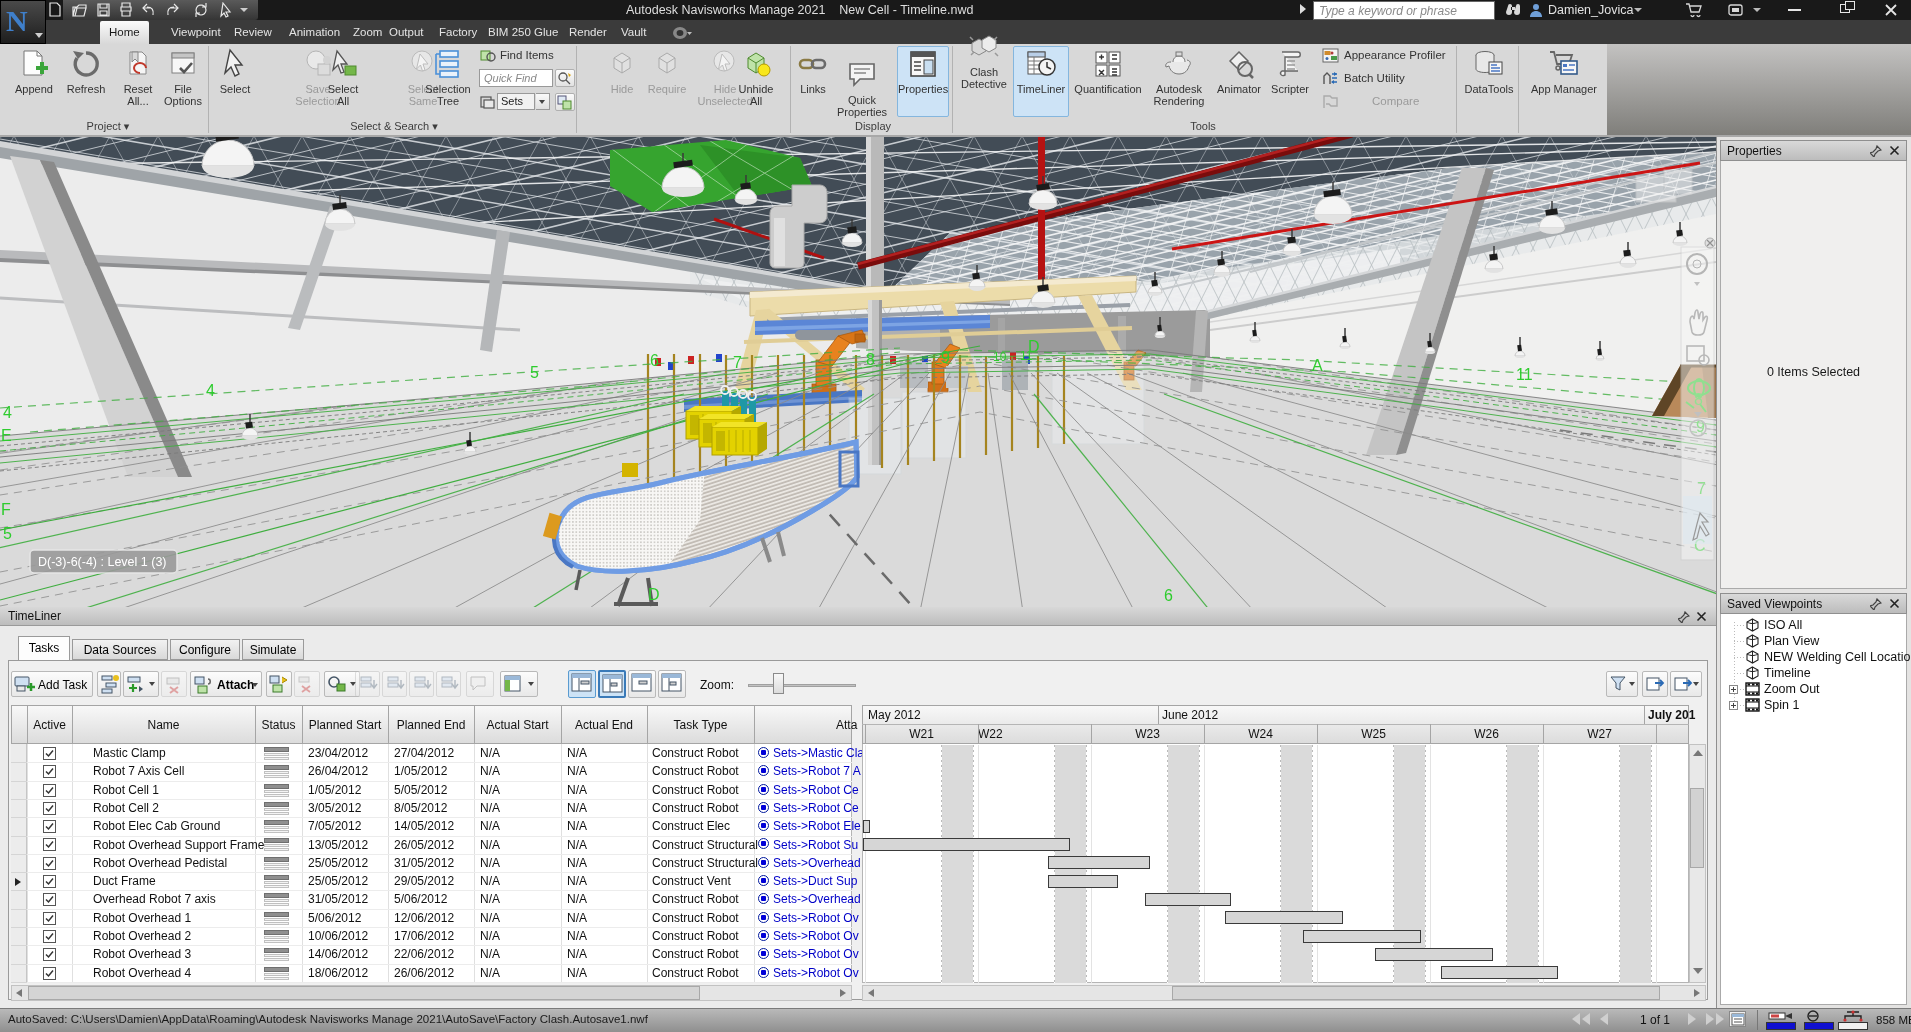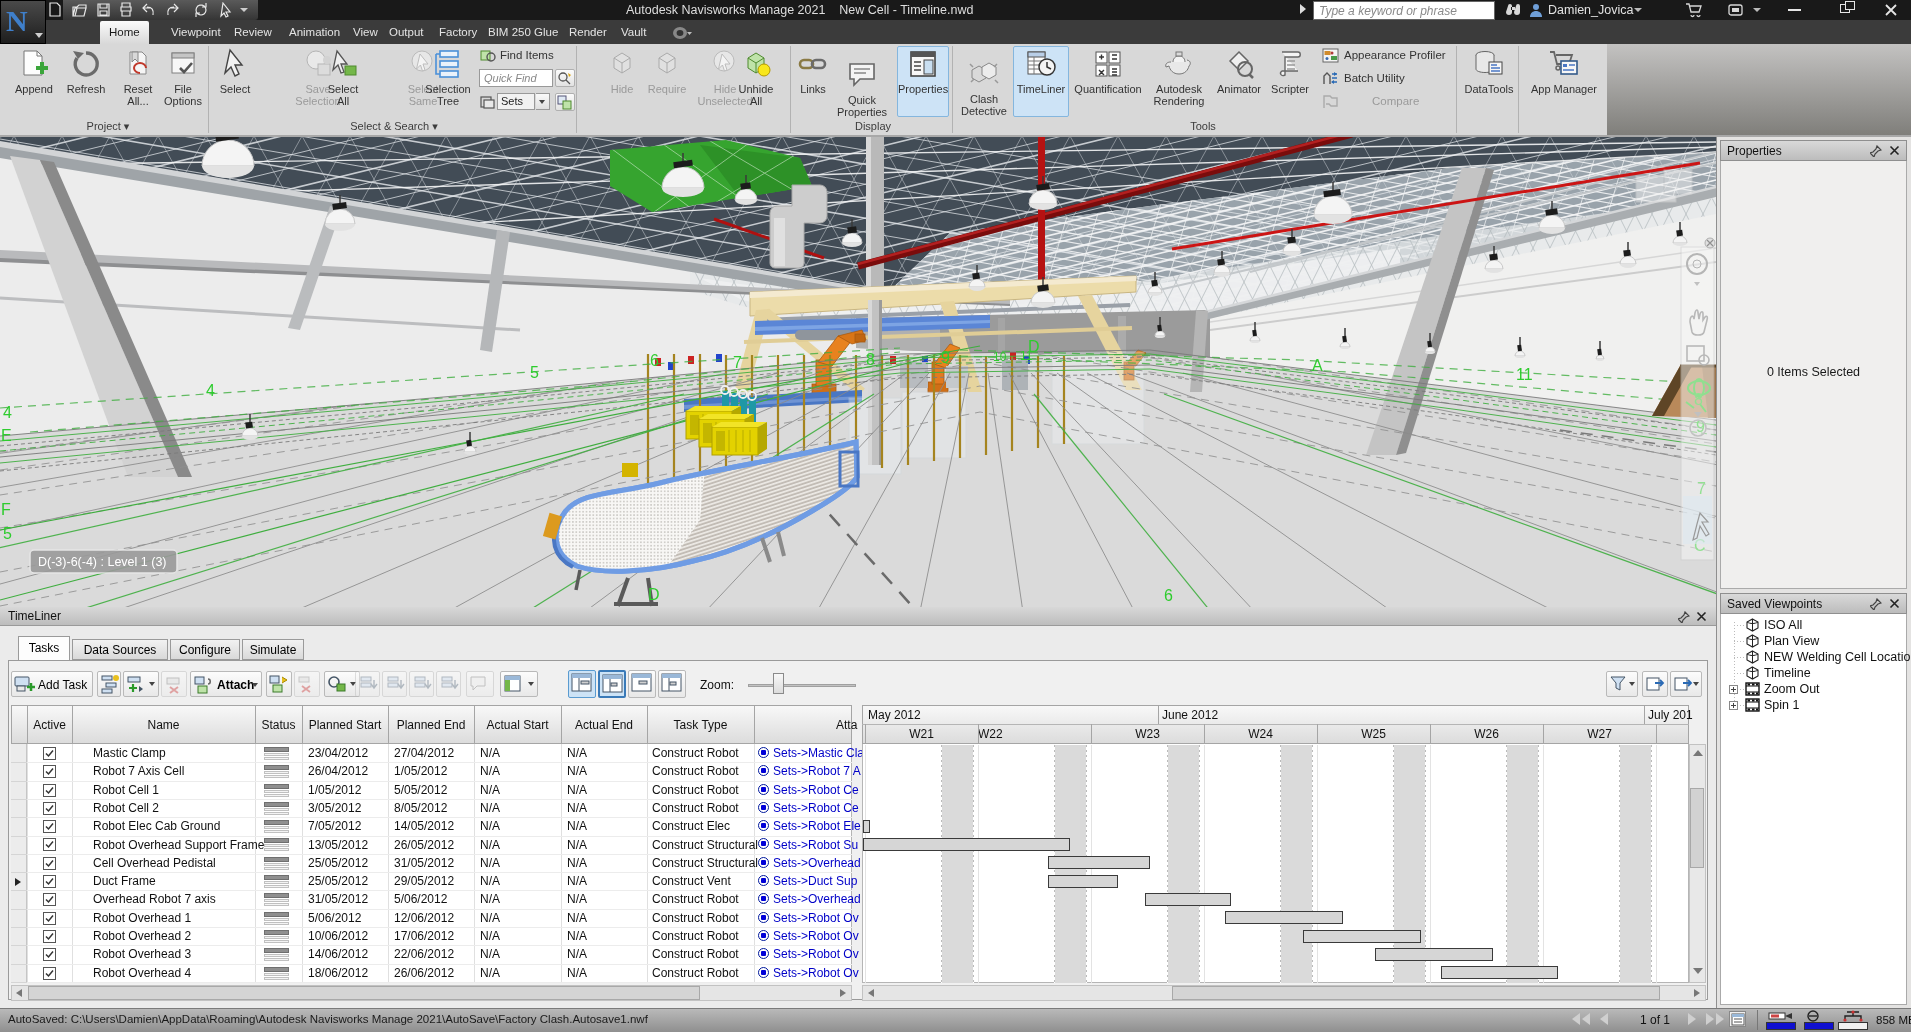--- a/index.html
+++ b/index.html
@@ -77,21 +77,21 @@
 <div class="abs" style="left:1840px;top:4px;width:10px;height:9px;border:1.5px solid #e6e6e6;"></div>
 <div class="abs" style="left:1845px;top:1px;width:10px;height:9px;border:1.5px solid #e6e6e6;background:#191919;"></div>
 <svg class="abs" style="left:1884px;top:3px" width="14" height="14" viewBox="0 0 14 14">
     <path d="M2 2l10 10M12 2L2 12" stroke="#e6e6e6" stroke-width="1.8"></path>
   </svg>
 <div id="tabrow" class="abs"></div>
 <div class="tab active" style="left:100px;">Home</div>
 <div class="tab" style="left:162px;">Viewpoint</div>
 <div class="tab" style="left:225px;">Review</div>
 <div class="tab" style="left:280px;">Animation</div>
-<div class="tab" style="left:344px;">View</div>
+<div class="tab" style="left:344px;">Zoom</div>
 <div class="tab" style="left:380px;">Output</div>
 <div class="tab" style="left:430px;">Factory</div>
 <div class="tab" style="left:479px;">BIM 250 Glue</div>
 <div class="tab" style="left:560px;">Render</div>
 <div class="tab" style="left:612px;">Vault</div>
 <svg class="abs" style="left:672px;top:26px" width="20" height="15" viewBox="0 0 20 15">
     <ellipse cx="8" cy="7" rx="7" ry="6" fill="#888"></ellipse>
     <ellipse cx="8" cy="7" rx="3.4" ry="3" fill="#333"></ellipse>
     <path d="M15 6h5l-2.5 3z" fill="#bbb"></path>
   </svg>
@@ -211,21 +211,21 @@
 <div class="abs hl" style="left:897px;top:46px;width:52px;height:71px;"></div>
 <div class="ritem" style="left:898px;width:50px;top:47px;">
     <div style="height:34px;"><svg width="32" height="32" viewBox="0 0 32 32" style="margin-top:1px;">
         <rect x="4" y="4" width="24" height="24" fill="#f7f7f7" stroke="#444" stroke-width="1.6"></rect>
         <rect x="4" y="4" width="24" height="5" fill="#555"></rect>
         <rect x="17" y="12" width="9" height="14" fill="#c9dff2" stroke="#444"></rect>
         <path d="M7 14h7M7 18h7M7 22h7" stroke="#444" stroke-width="1.4"></path>
       </svg></div>
     <div class="lbl">Properties</div>
   </div>
-<div class="ritem" style="left:956px;width:56px;top:57px;text-align:center;">
+<div class="ritem" style="left:956px;width:56px;top:30px;text-align:center;">
     <div style="height:34px;"><svg width="32" height="32" viewBox="0 0 32 32" style="margin-top:1px;">
         <path d="M4 12l7-4 7 4v8l-7 4-7-4z" fill="#d9d9d9" stroke="#888"></path>
         <path d="M14 9l7-4 7 4v8l-7 4-7-4z" fill="#ececec" stroke="#888"></path>
         <path d="M2 6l3 3M27 22l3 3M3 24l3-3M26 9l3-3" stroke="#999" stroke-width="1.5"></path>
       </svg></div>
     <div class="lbl">Clash<br>Detective</div>
   </div>
 <div class="abs hl" style="left:1013px;top:46px;width:56px;height:71px;"></div>
 <div class="ritem" style="left:1014px;width:54px;top:47px;">
     <div style="height:34px;"><svg width="32" height="32" viewBox="0 0 32 32" style="margin-top:1px;">
@@ -1583,21 +1583,21 @@
 <div class="abs" style="left:652px;top:838px;font-size:12px;color:#111;">Construct Structural</div>
 <div class="abs" style="left:758px;top:838px;width:11px;height:11px;border-radius:50%;border:1.5px solid #00189c;background:#fff;">
     <div style="position:absolute;left:2px;top:2px;width:5px;height:5px;border-radius:1px;background:#0000d8;"></div>
   </div>
 <div class="abs" style="left:773px;top:838px;font-size:12px;color:#0000c8;">Sets-&gt;Robot Su</div>
 <div class="abs" style="left:12px;top:872px;width:840px;height:1px;background:#ececec;"></div>
 <svg class="abs" style="left:43px;top:857px" width="13" height="13" viewBox="0 0 13 13">
     <rect x="0.5" y="0.5" width="12" height="12" fill="#fff" stroke="#555"></rect>
     <path d="M3 6.5l2.5 2.5L10 3.5" fill="none" stroke="#333" stroke-width="1.5"></path>
   </svg>
-<div class="abs" style="left:93px;top:856px;font-size:12px;color:#111;">Cell Overhead Pedistal</div>
+<div class="abs" style="left:93px;top:856px;font-size:12px;color:#111;">Robot Overhead Pedistal</div>
 <div class="abs" style="left:264px;top:857px;width:25px;height:5px;background:#8f8f8f;border:1px solid #6f6f6f;"></div>
 <div class="abs" style="left:264px;top:863px;width:25px;height:3px;background:#f4f4f4;border:1px solid #c0c0c0;"></div>
 <div class="abs" style="left:264px;top:867px;width:25px;height:3px;background:#f4f4f4;border:1px solid #c0c0c0;"></div>
 <div class="abs" style="left:308px;top:856px;font-size:12px;color:#111;">25/05/2012</div>
 <div class="abs" style="left:394px;top:856px;font-size:12px;color:#111;">31/05/2012</div>
 <div class="abs" style="left:480px;top:856px;font-size:12px;color:#111;">N/A</div>
 <div class="abs" style="left:567px;top:856px;font-size:12px;color:#111;">N/A</div>
 <div class="abs" style="left:652px;top:856px;font-size:12px;color:#111;">Construct Structural</div>
 <div class="abs" style="left:758px;top:857px;width:11px;height:11px;border-radius:50%;border:1.5px solid #00189c;background:#fff;">
     <div style="position:absolute;left:2px;top:2px;width:5px;height:5px;border-radius:1px;background:#0000d8;"></div>
@@ -1723,21 +1723,21 @@
 <div class="abs" style="left:11px;top:909px;width:16px;height:1px;background:#d5d5d5;"></div>
 <div class="abs" style="left:11px;top:927px;width:16px;height:1px;background:#d5d5d5;"></div>
 <div class="abs" style="left:11px;top:945px;width:16px;height:1px;background:#d5d5d5;"></div>
 <div class="abs" style="left:11px;top:964px;width:16px;height:1px;background:#d5d5d5;"></div>
 <div class="abs" style="left:11px;top:982px;width:16px;height:1px;background:#d5d5d5;"></div>
 <div class="abs" style="left:15px;top:878px;width:0;height:0;border-top:4px solid transparent;border-bottom:4px solid transparent;border-left:6px solid #222;"></div>
 <div class="abs" style="left:862px;top:705px;width:827px;height:39px;background:linear-gradient(#f8f8f8,#dcdcdc);border:1px solid #a5a5a5;"></div>
 <div class="abs" style="left:862px;top:724px;width:827px;height:1px;background:#b5b5b5;"></div>
 <div class="abs" style="left:868px;top:708px;font-size:12px;color:#111;">May 2012</div>
 <div class="abs" style="left:1162px;top:708px;font-size:12px;color:#111;">June 2012</div>
-<div class="abs" style="left:1648px;top:708px;font-size:12px;color:#111;">July 201</div>
+<div class="abs" style="left:1648px;top:708px;font-size:12px;color:#111;font-weight:bold;">July 201</div>
 <div class="abs" style="left:1158px;top:705px;width:1px;height:19px;background:#a5a5a5;"></div>
 <div class="abs" style="left:1644px;top:705px;width:1px;height:19px;background:#a5a5a5;"></div>
 <div class="abs" style="left:865px;top:727px;width:113px;text-align:center;font-size:12px;color:#111;">W21</div>
 <div class="abs" style="left:978px;top:727px;width:113px;text-align:left;font-size:12px;color:#111;">W22</div>
 <div class="abs" style="left:1091px;top:727px;width:113px;text-align:center;font-size:12px;color:#111;">W23</div>
 <div class="abs" style="left:1204px;top:727px;width:113px;text-align:center;font-size:12px;color:#111;">W24</div>
 <div class="abs" style="left:1317px;top:727px;width:113px;text-align:center;font-size:12px;color:#111;">W25</div>
 <div class="abs" style="left:1430px;top:727px;width:113px;text-align:center;font-size:12px;color:#111;">W26</div>
 <div class="abs" style="left:1543px;top:727px;width:113px;text-align:center;font-size:12px;color:#111;">W27</div>
 <div class="abs" style="left:865px;top:724px;width:1px;height:20px;background:#a5a5a5;"></div>

